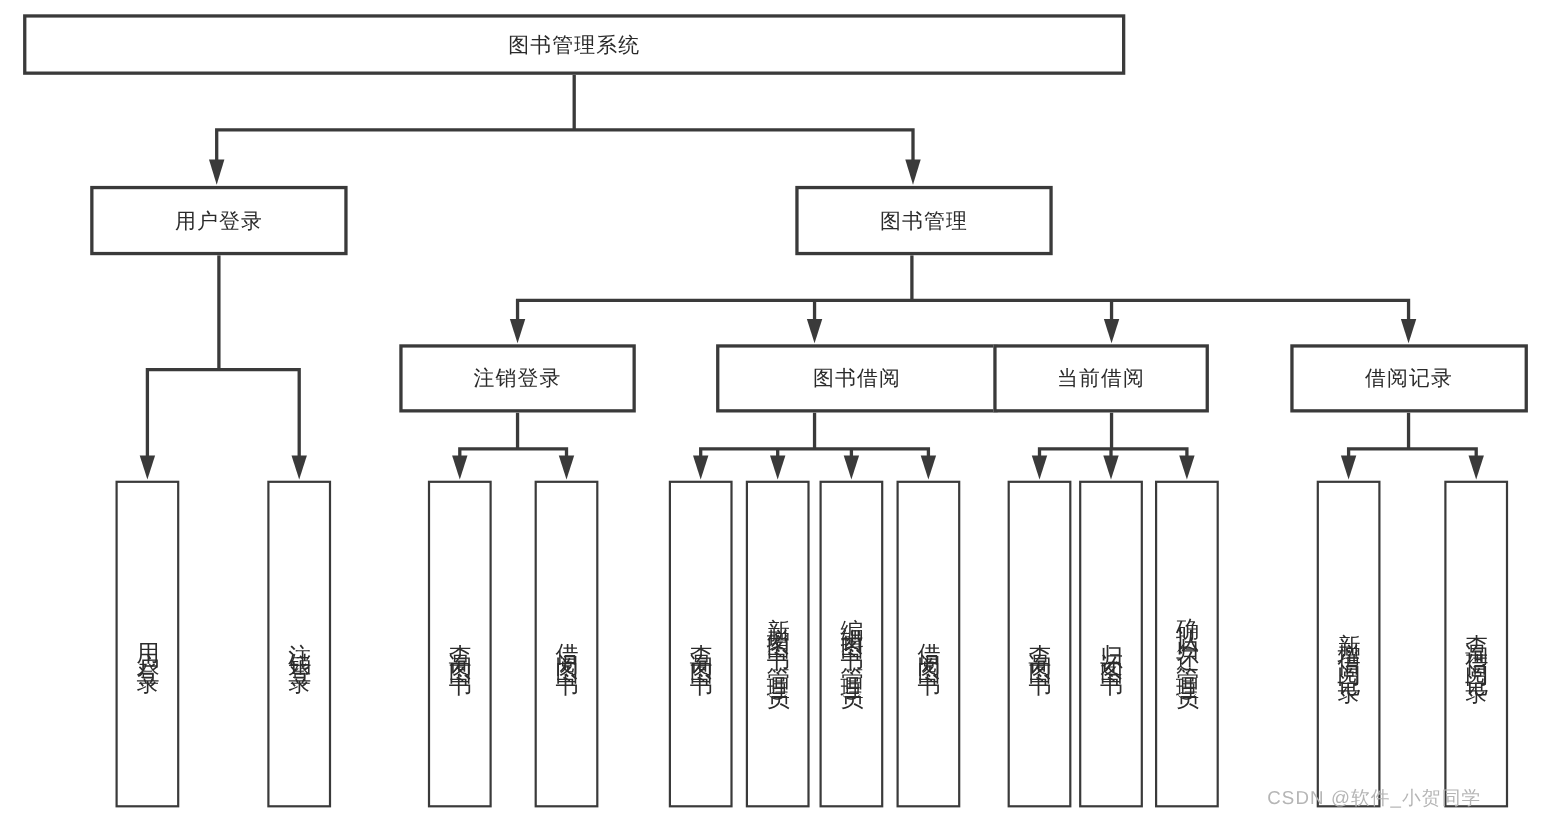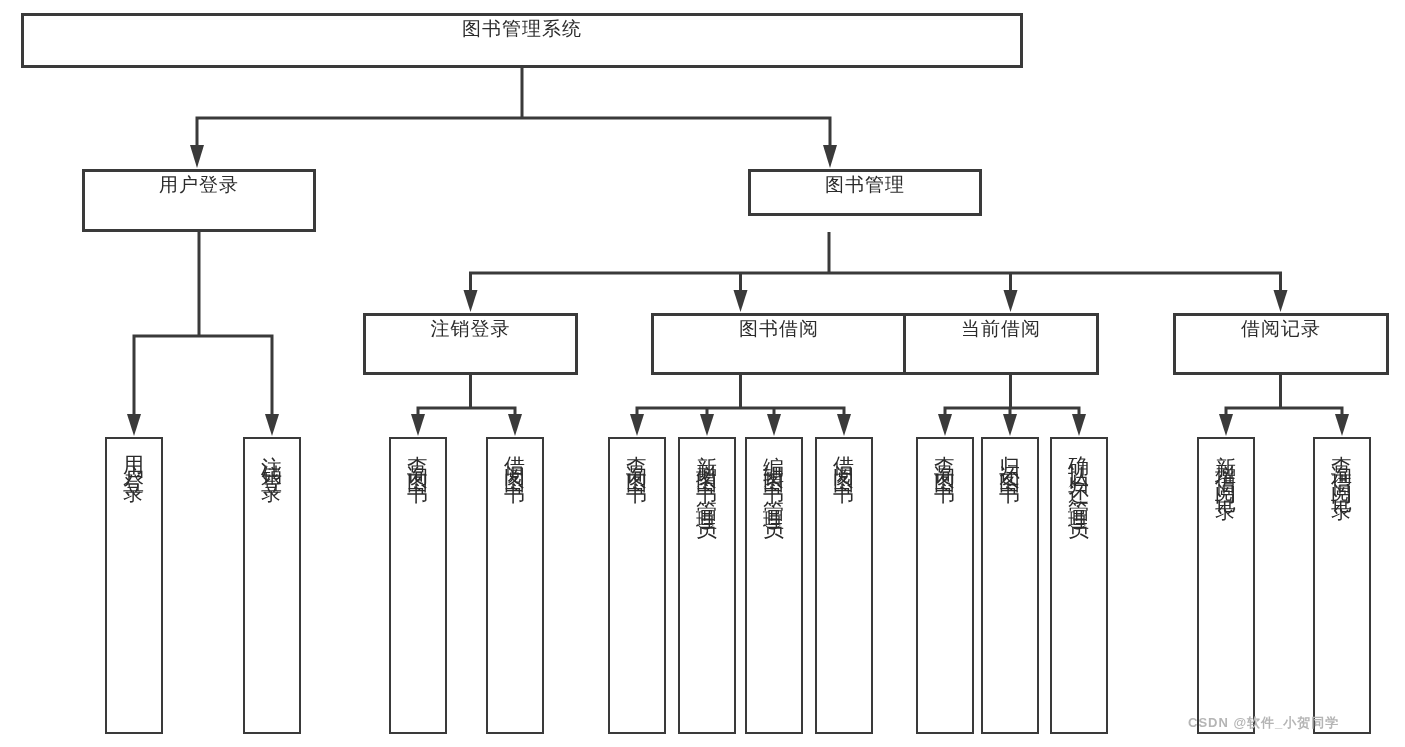--- a/index.html
+++ b/index.html
@@ -5,31 +5,31 @@
   html,body{margin:0;padding:0;background:#fff;}
   .stage{
     position:relative;width:1405px;height:747px;background:var(--background,#fff);
     font-family:"Liberation Sans",sans-serif;color:var(--text,#2b2b2b);overflow:hidden;
   }
   svg.wires{position:absolute;left:0;top:0;width:1405px;height:747px;}
   .wire{stroke:var(--line,#3a3a3a);stroke-width:3;fill:none;}
   .arrow{fill:var(--line,#3a3a3a);stroke:none;}
   .node{
     position:absolute;background:#fff;border:3px solid var(--line,#3a3a3a);
-    display:flex;align-items:flex-start;justify-content:center;box-sizing:border-box;
+    display:flex;align-items:center;justify-content:center;box-sizing:border-box;
   }
   .node.h{font-size:19px;letter-spacing:1px;}
   .node.v{border-width:2.5px;font-size:21px;}
   .node.v span{
     writing-mode:vertical-rl;text-orientation:mixed;
     letter-spacing:9px;line-height:1;white-space:nowrap;
   }
   .watermark{
-    position:absolute;left:1188px;top:714px;font-size:13px;
-    color:var(--watermark,#b5b5b5);letter-spacing:1px;white-space:nowrap;z-index:5;font-weight:bold;
+    position:absolute;left:1152px;top:714px;font-size:17px;
+    color:var(--watermark,#b5b5b5);letter-spacing:1px;white-space:nowrap;z-index:5;
   }
 </style>
 </head>
 <body>
 
 <div class="stage">
 
   <svg class="wires" viewBox="0 0 1405 747">
 
     <g>
@@ -80,21 +80,21 @@
     </g>
   </svg>
 
   <div class="node h" style="left:21px;top:13px;width:1002px;height:55px">
     <span>图书管理系统</span>
   </div>
 
   <div class="node h" style="left:82px;top:169px;width:234px;height:63px">
     <span>用户登录</span>
   </div>
-  <div class="node h" style="left:748px;top:169px;width:234px;height:47px">
+  <div class="node h" style="left:723px;top:169px;width:234px;height:63px">
     <span>图书管理</span>
   </div>
 
   <div class="node h" style="left:363px;top:313px;width:215px;height:62px">
     <span>注销登录</span>
   </div>
   <div class="node h" style="left:651px;top:313px;width:256px;height:62px">
     <span>图书借阅</span>
   </div>
   <div class="node h" style="left:903px;top:313px;width:196px;height:62px">

